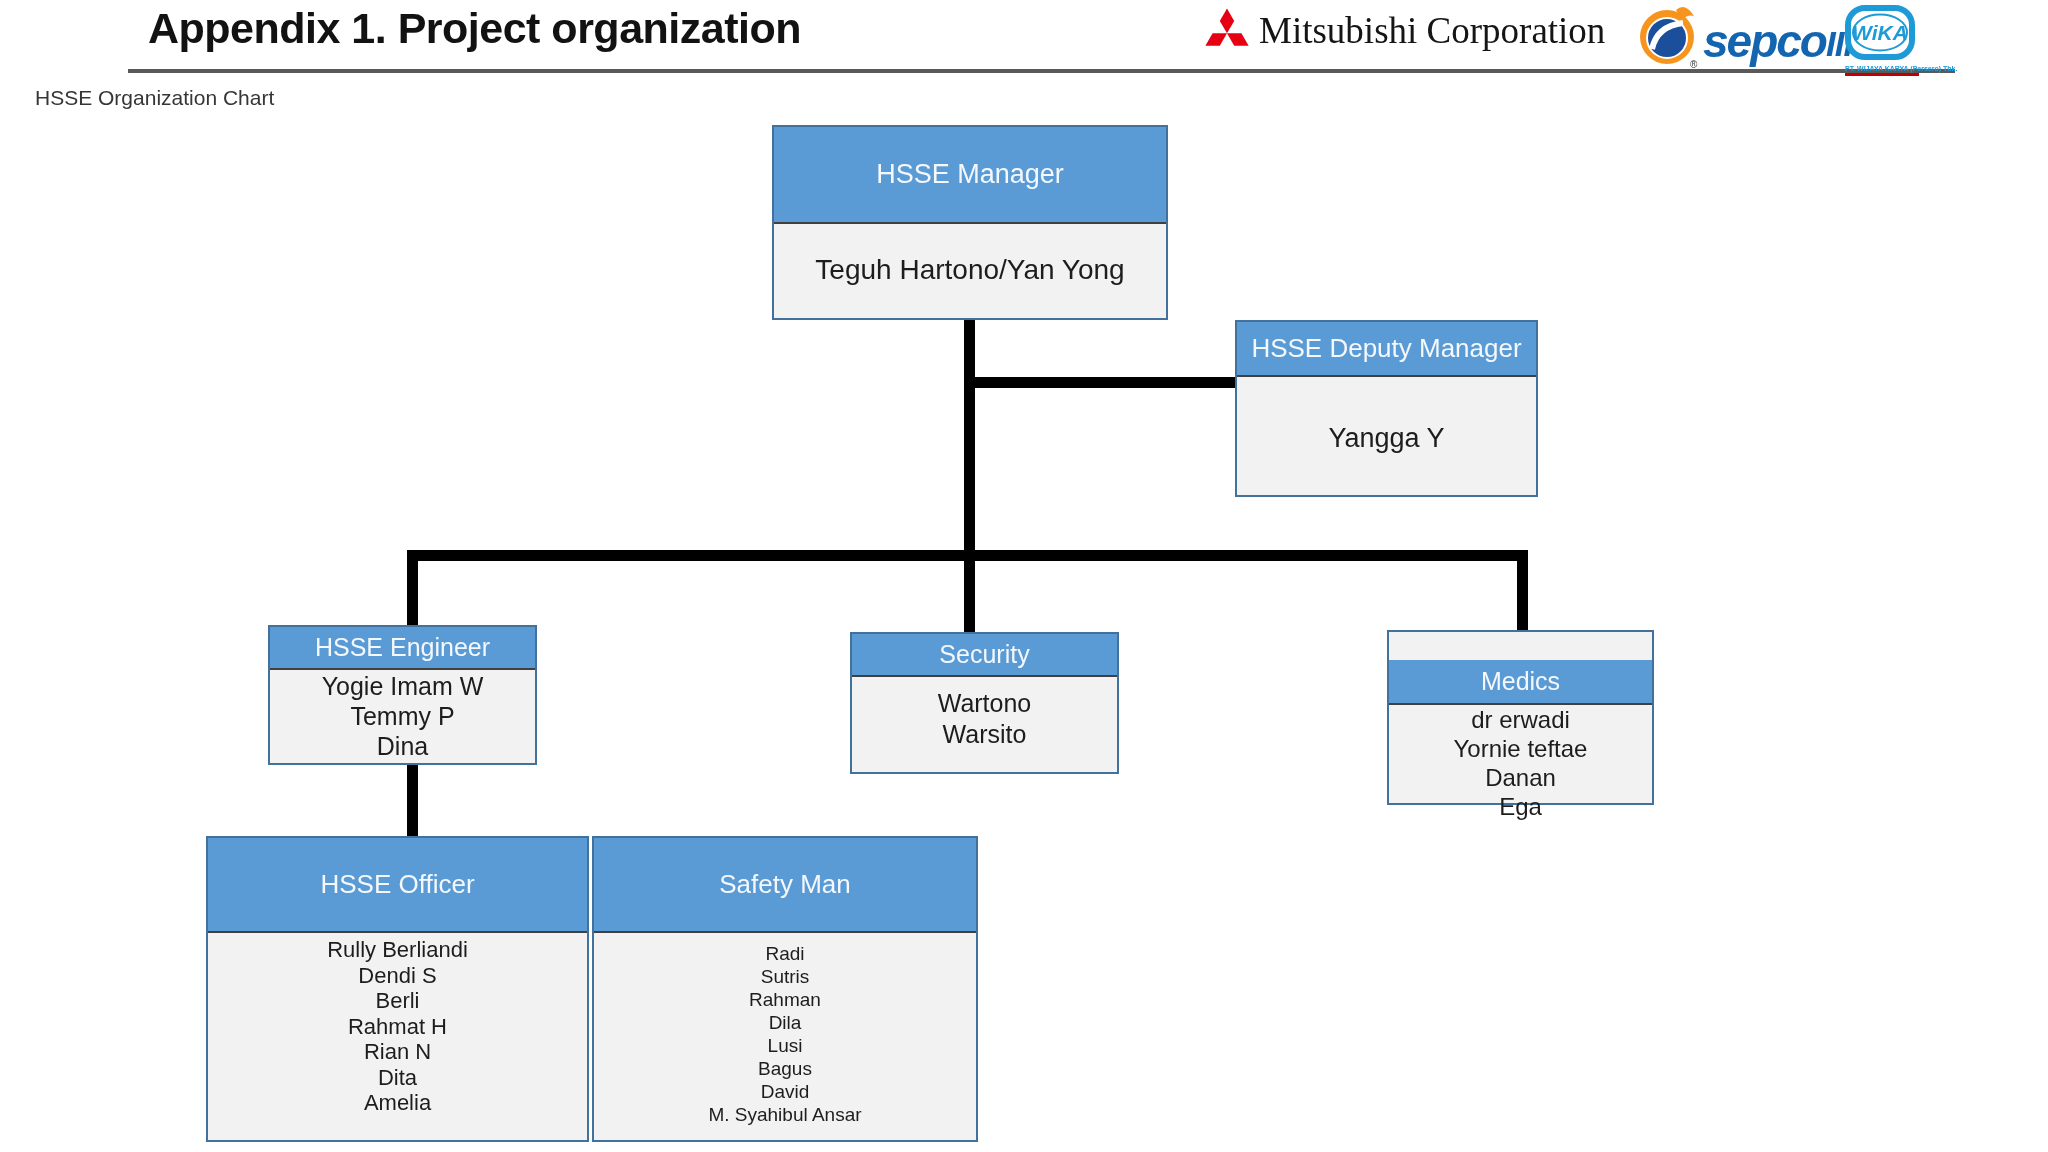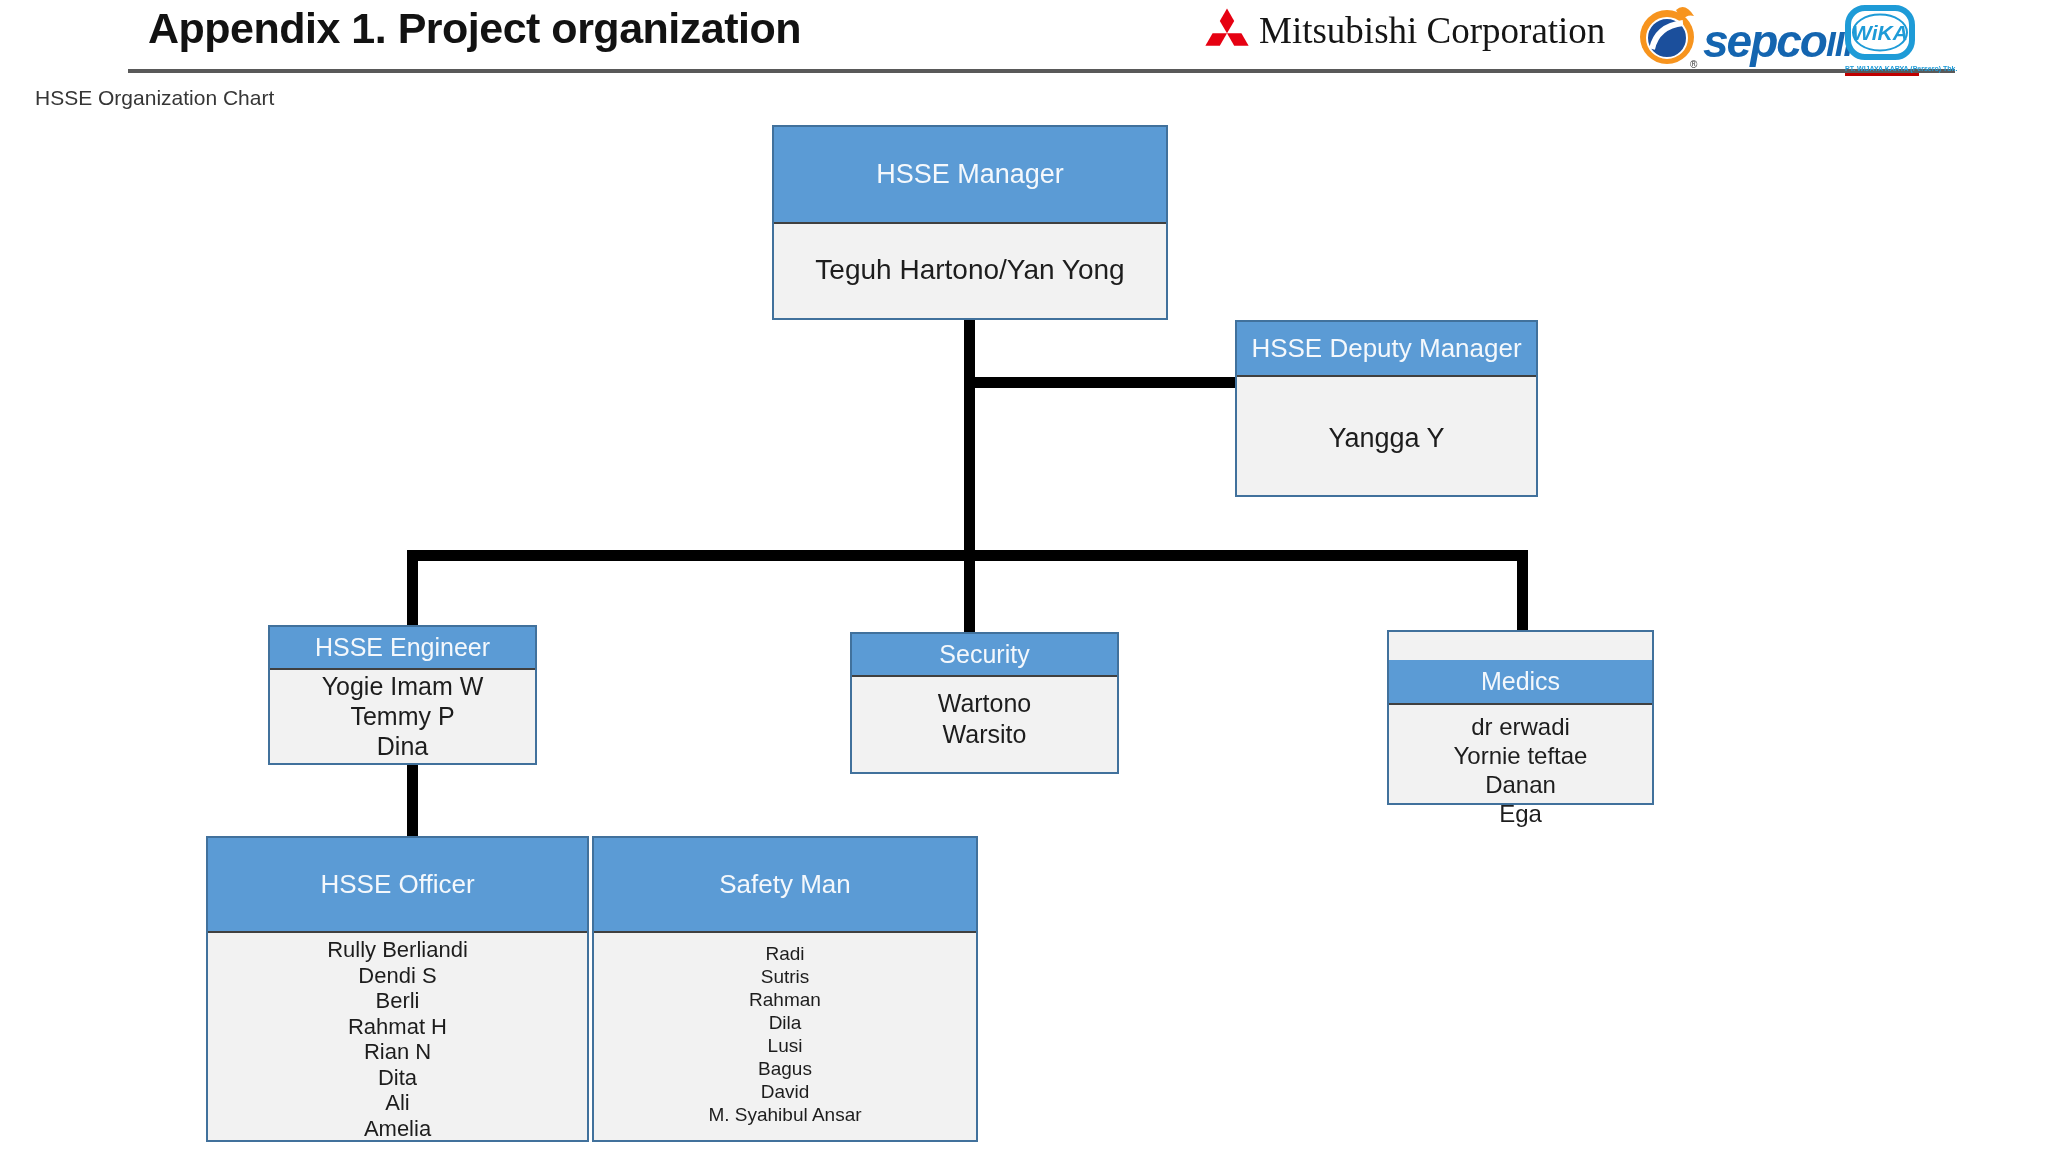--- a/index.html
+++ b/index.html
@@ -57,21 +57,21 @@
   #node-engineer{left:268px;top:625px;width:269px;height:140px;}
   #node-engineer .node-header{height:43px;font-size:25px;}
   #node-engineer .node-body{font-size:25px;line-height:30px;padding-top:1px;}
 
   #node-security{left:850px;top:632px;width:269px;height:142px;}
   #node-security .node-header{height:43px;font-size:25px;}
   #node-security .node-body{font-size:25px;line-height:31px;padding-top:11px;}
 
   #node-medics{left:1387px;top:630px;width:267px;height:175px;}
   #node-medics .node-header{height:45px;font-size:25px;margin-top:28px;}
-  #node-medics .node-body{font-size:24px;line-height:29px;padding-top:7px;}
+  #node-medics .node-body{font-size:24px;line-height:29px;padding-top:0;}
 
   #node-officer{left:206px;top:836px;width:383px;height:306px;}
   #node-officer .node-header{height:95px;font-size:26px;}
   #node-officer .node-body{font-size:22px;line-height:25.5px;padding-top:4px;}
 
   #node-safetyman{left:592px;top:836px;width:386px;height:306px;}
   #node-safetyman .node-header{height:95px;font-size:26px;}
   #node-safetyman .node-body{font-size:19px;line-height:23px;padding-top:9px;}
 </style>
 </head>
@@ -176,21 +176,20 @@
     <div class="node-header">
       <span>HSSE Officer</span>
     </div>
     <div class="node-body">
         <div class="member-line">Rully Berliandi</div>
         <div class="member-line">Dendi S</div>
         <div class="member-line">Berli</div>
         <div class="member-line">Rahmat H</div>
         <div class="member-line">Rian N</div>
         <div class="member-line">Dita</div>
-        <div class="member-line">Ali</div>
         <div class="member-line">Amelia</div>
       </div>
   </div>
 
   <div class="node" id="node-safetyman">
     <div class="node-header">
       <span>Safety Man</span>
     </div>
     <div class="node-body">
         <div class="member-line">Radi</div>

